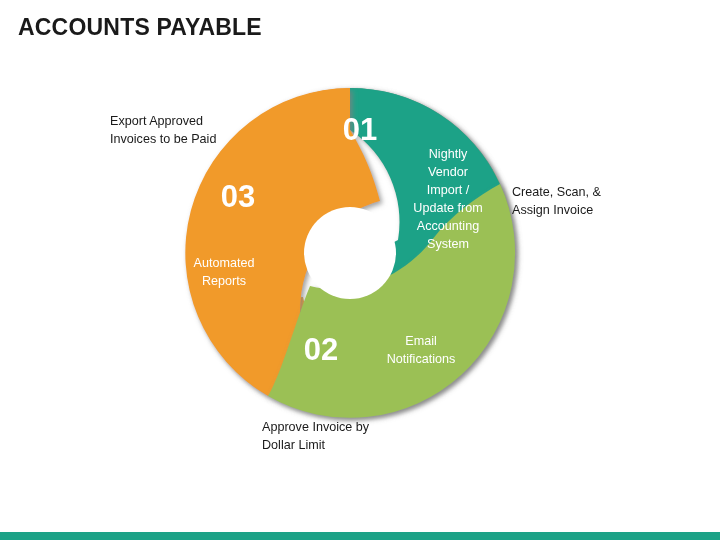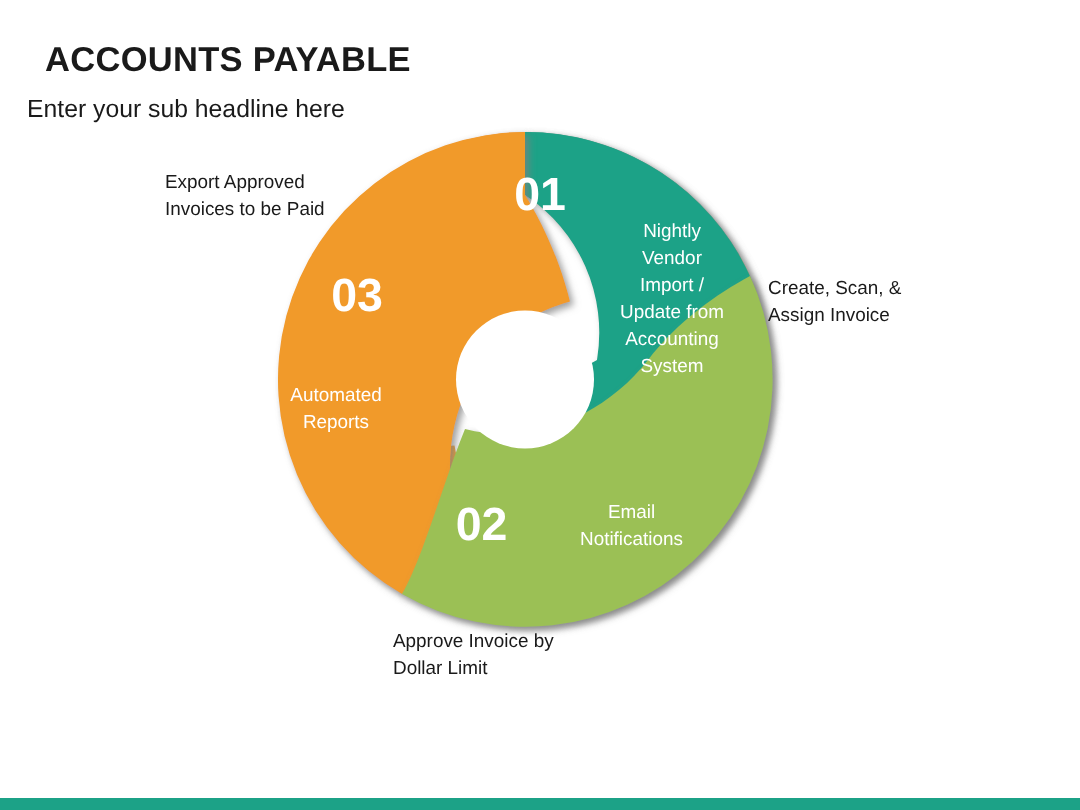--- a/index.html
+++ b/index.html
@@ -27,21 +27,21 @@
     left: 18px;
     top: 14px;
     width: 640px;
   }
   #title {
     font-size: 23px;
     font-weight: bold;
     color: #1a1a1a;
     letter-spacing: 0.2px;
     line-height: 1.15;
-    margin: 12px;
+    margin: 0;
     white-space: nowrap;
   }
   #subtitle {
     font-size: 16.5px;
     font-weight: normal;
     color: #1a1a1a;
     line-height: 1.2;
     margin: 6px 0 0 0;
     white-space: nowrap;
   }
@@ -88,21 +88,20 @@
     fill: #1a1a1a;
   }
 </style>
 </head>
 <body>
 
 <div id="slide">
 
   <div id="header">
     <h1 id="title">ACCOUNTS PAYABLE</h1>
-    <p id="subtitle">Enter your sub headline here</p>
   </div>
 
   <div id="diagram-wrap">
     <svg id="diagram" width="720" height="540" viewBox="0 0 720 540">
       <defs>
         <filter id="softshadow" x="-30%" y="-30%" width="170%" height="170%">
           <feDropShadow dx="2.5" dy="2.5" stdDeviation="2.6" flood-color="#808080" flood-opacity="0.75"></feDropShadow>
         </filter>
       </defs>
 

